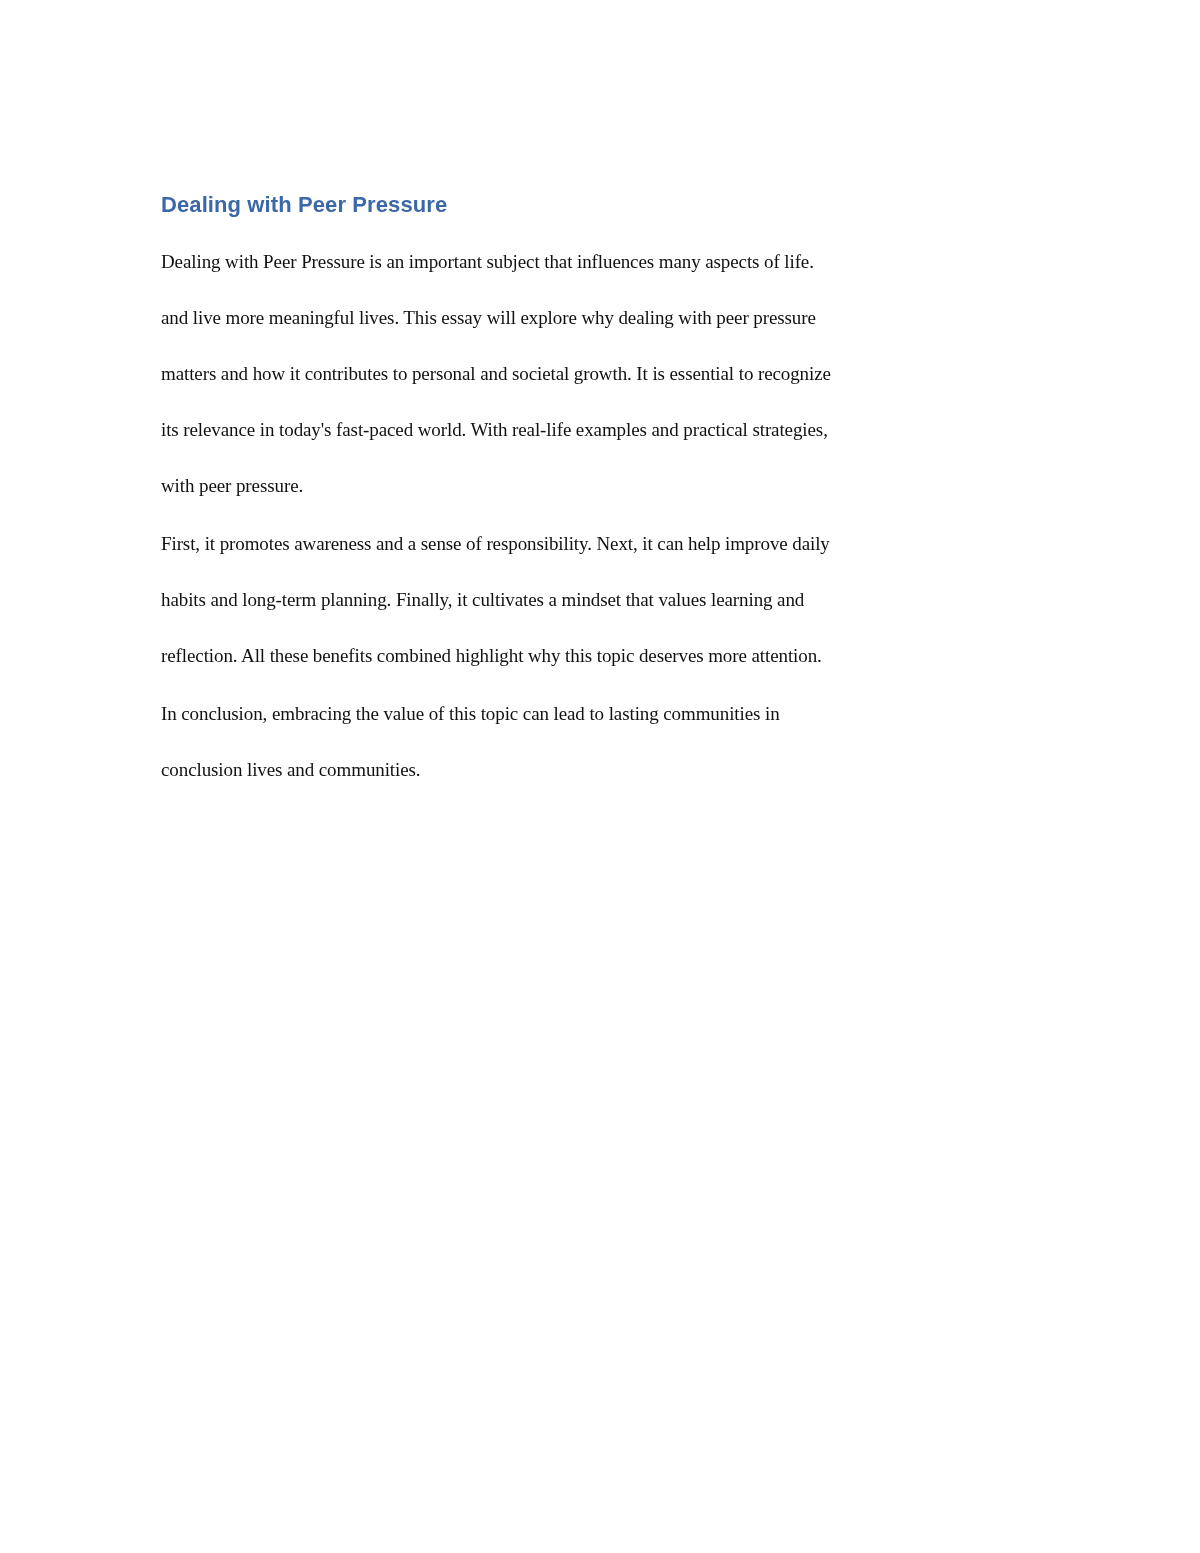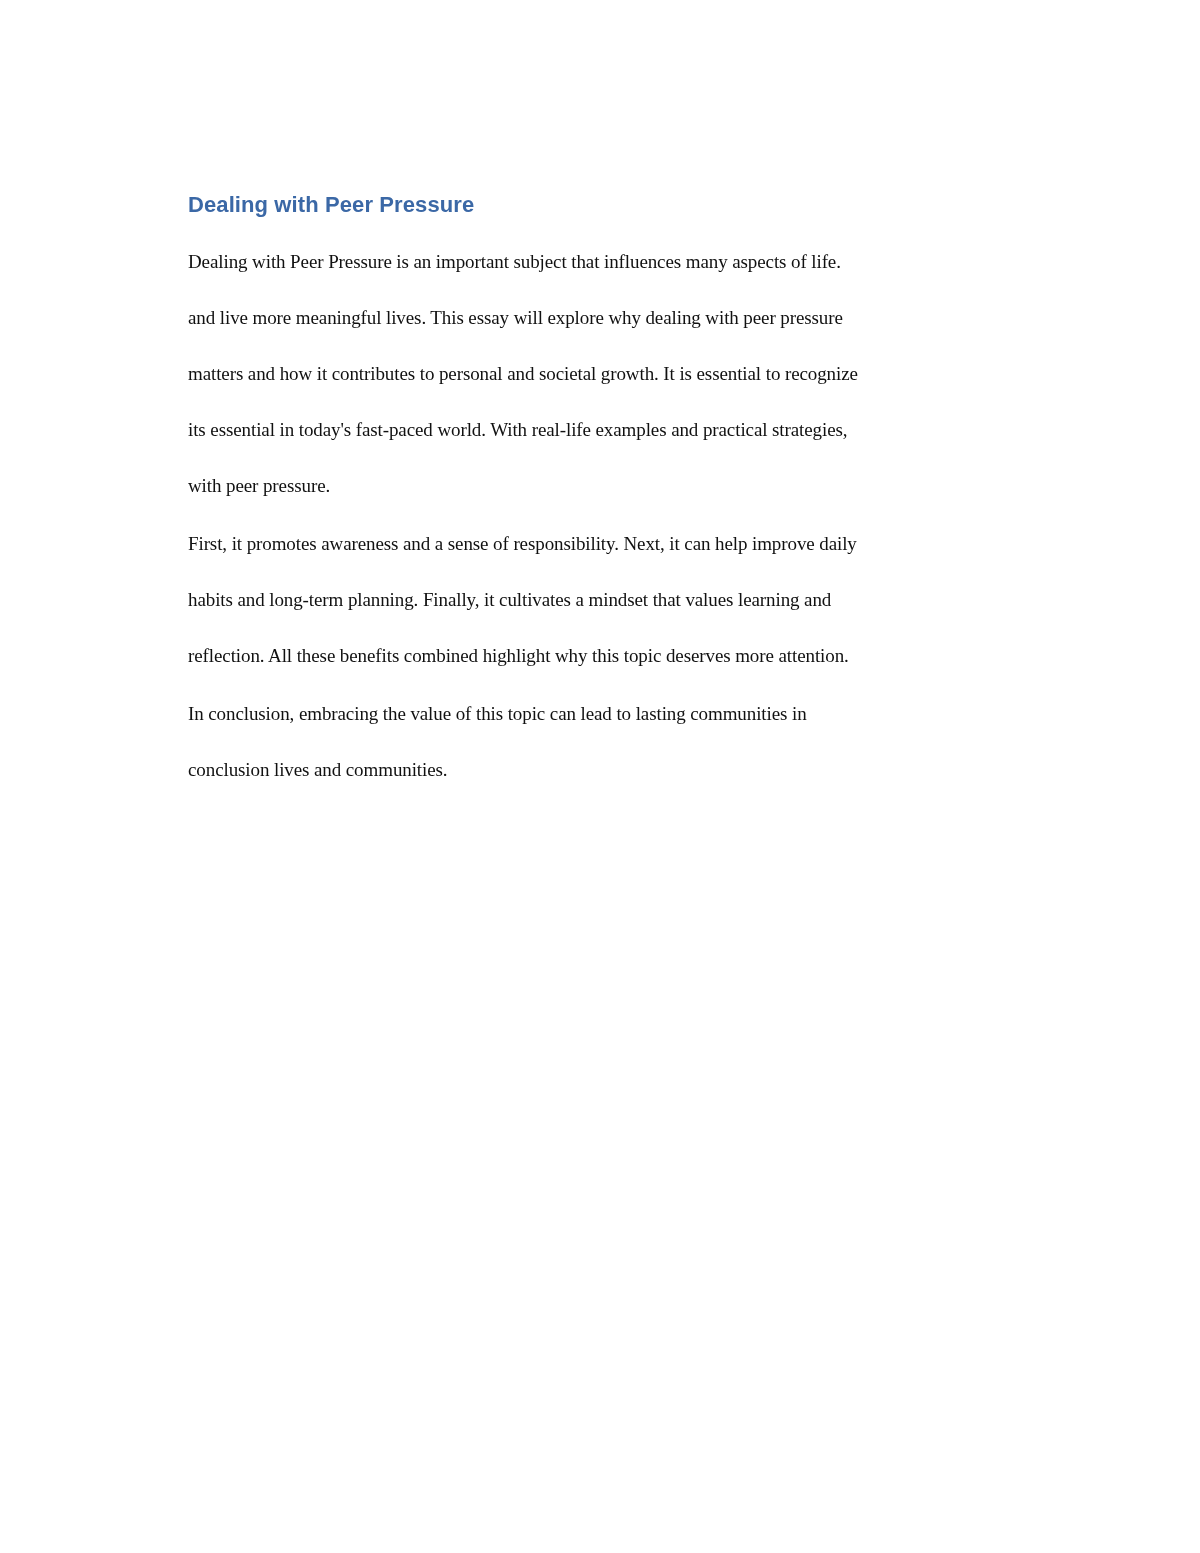--- a/index.html
+++ b/index.html
@@ -8,21 +8,21 @@
       background: #ffffff;
     }
     body {
       width: 1200px;
       height: 1553px;
       position: relative;
       overflow: hidden;
     }
     .page {
       position: absolute;
-      left: 188px;
+      left: 161px;
       top: 190px;
       width: 840px;
     }
     .heading {
       font-family: "Liberation Sans", "DejaVu Sans", sans-serif;
       font-weight: bold;
       font-size: 22px;
       color: #3b68a6;
       margin: 0 0 6px 0;
       line-height: 30px;
@@ -45,21 +45,21 @@
 </head>
 <body>
 
 <div class="page">
   <h1 class="heading">Dealing with Peer Pressure</h1>
 
   <p class="para">
     <span class="line">Dealing with Peer Pressure is an important subject that influences many aspects of life.</span>
     <span class="line">and live more meaningful lives. This essay will explore why dealing with peer pressure</span>
     <span class="line">matters and how it contributes to personal and societal growth. It is essential to recognize</span>
-    <span class="line">its essential in today's fast-paced world. With real-life examples and practical strategies,</span>
+    <span class="line">its relevance in today's fast-paced world. With real-life examples and practical strategies,</span>
     <span class="line">with peer pressure.</span>
   </p>
 
   <p class="para">
     <span class="line">First, it promotes awareness and a sense of responsibility. Next, it can help improve daily</span>
     <span class="line">habits and long-term planning. Finally, it cultivates a mindset that values learning and</span>
     <span class="line">reflection. All these benefits combined highlight why this topic deserves more attention.</span>
   </p>
 
   <p class="para">

